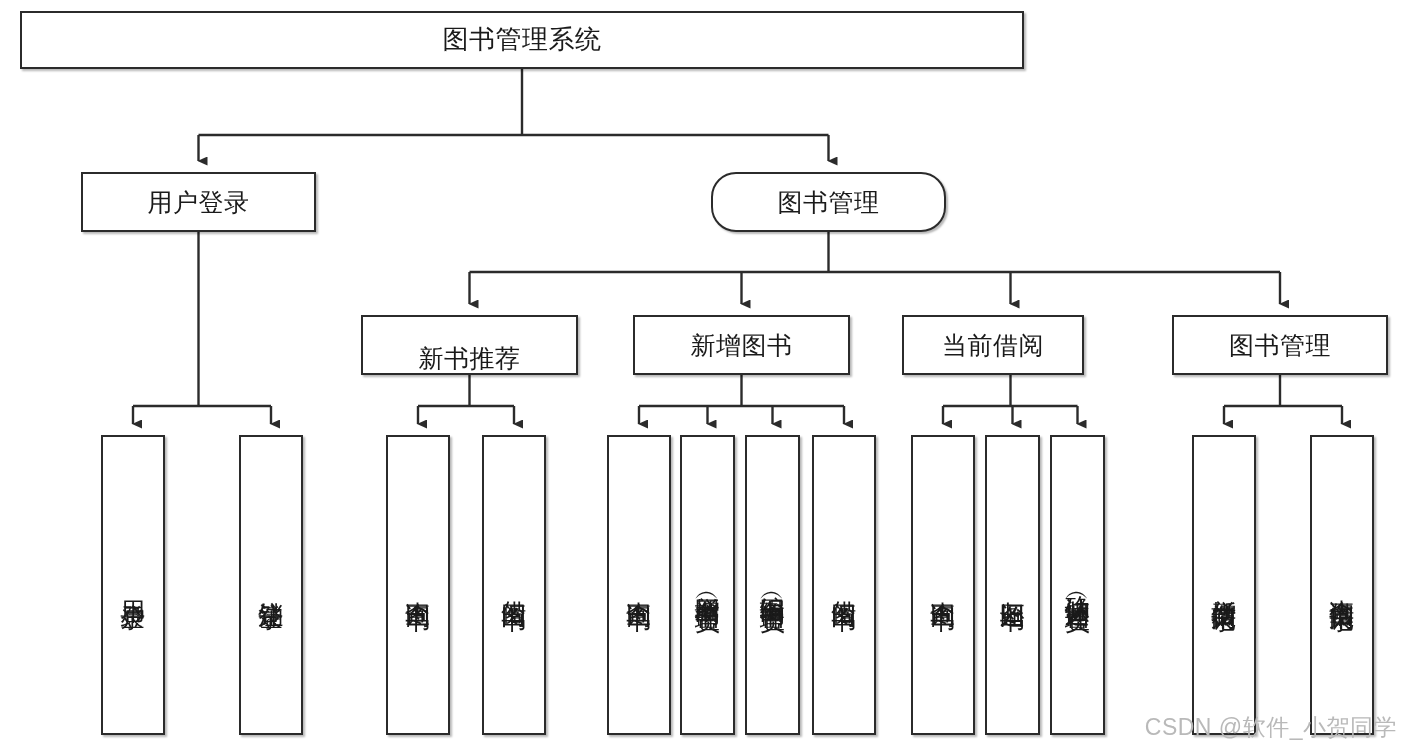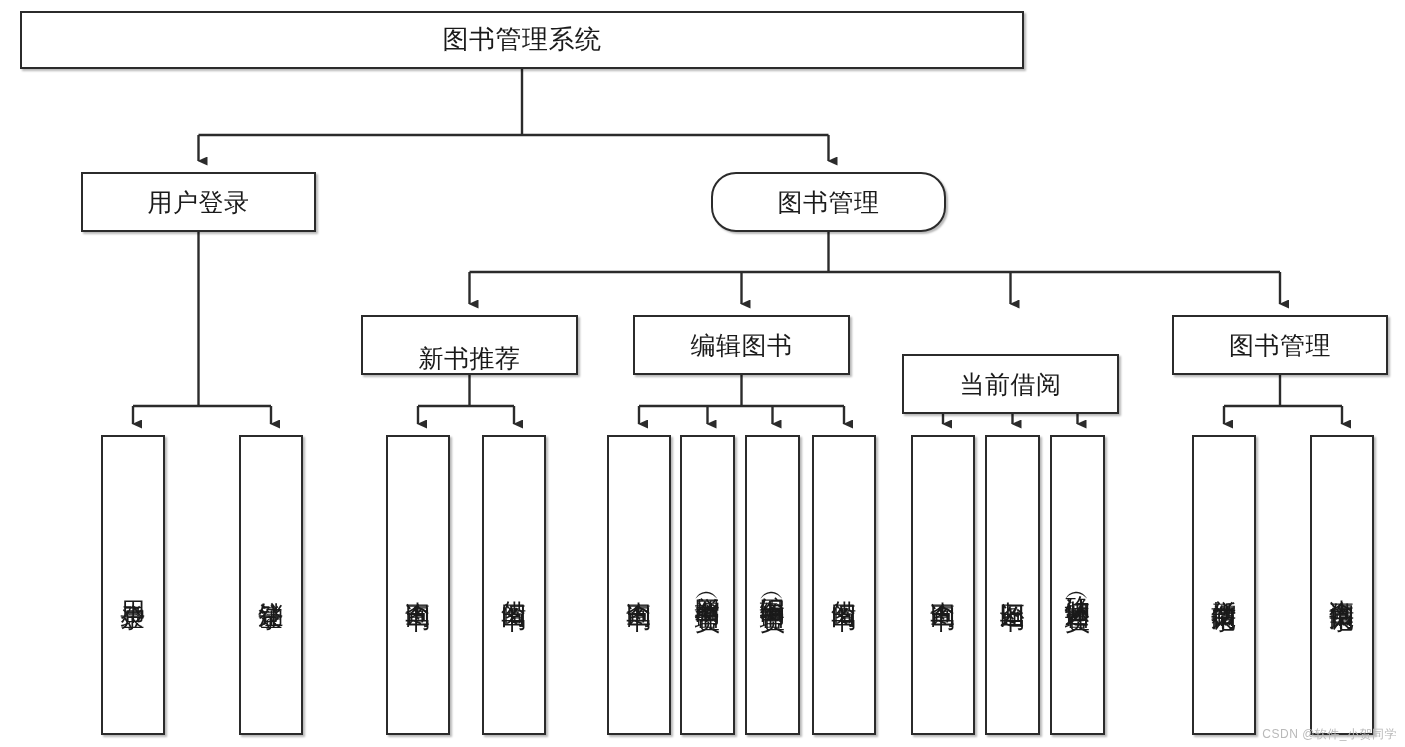--- a/index.html
+++ b/index.html
@@ -44,21 +44,21 @@
     letter-spacing:2px;
     white-space:normal;
     max-height:290px;
     text-align:center;
   }
 
   #watermark{
     position:absolute;
     right:8px;
     bottom:4px;
-    font-size:12px;
+    font-size:23px;
     color:#b9b9b9;
     letter-spacing:0.5px;
     white-space:nowrap;
     user-select:none;
     pointer-events:none;
   }
 </style>
 </head>
 <body>
 
@@ -115,23 +115,23 @@
       <div class="node lvl2 horiz" style="left: 81px; top: 172px; width: 235px; height: 60px;">
         <span class="label">用户登录</span>
       </div>
       <div class="node lvl2 horiz" style="left: 711px; top: 172px; width: 235px; height: 60px; border-radius: 25px;">
         <span class="label">图书管理</span>
       </div>
       <div class="node lvl3 horiz" style="left: 361px; top: 315px; width: 217px; height: 60px; align-items: flex-end;">
         <span class="label">新书推荐</span>
       </div>
       <div class="node lvl3 horiz" style="left: 633px; top: 315px; width: 217px; height: 60px;">
-        <span class="label">编辑图书</span>
+        <span class="label">新增图书</span>
       </div>
-      <div class="node lvl3 horiz" style="left: 902px; top: 315px; width: 217px; height: 60px; margin-top: 39px;">
+      <div class="node lvl3 horiz" style="left: 902px; top: 315px; width: 182px; height: 60px;">
         <span class="label">当前借阅</span>
       </div>
       <div class="node lvl3 horiz" style="left: 1172px; top: 315px; width: 216px; height: 60px;">
         <span class="label">图书管理</span>
       </div>
       <div class="node leaf vert" style="left: 101px; top: 435px; width: 64px; height: 300px;">
         <span class="label">用户登录</span>
       </div>
       <div class="node leaf vert" style="left: 239px; top: 435px; width: 64px; height: 300px;">
         <span class="label">注销登录</span>

